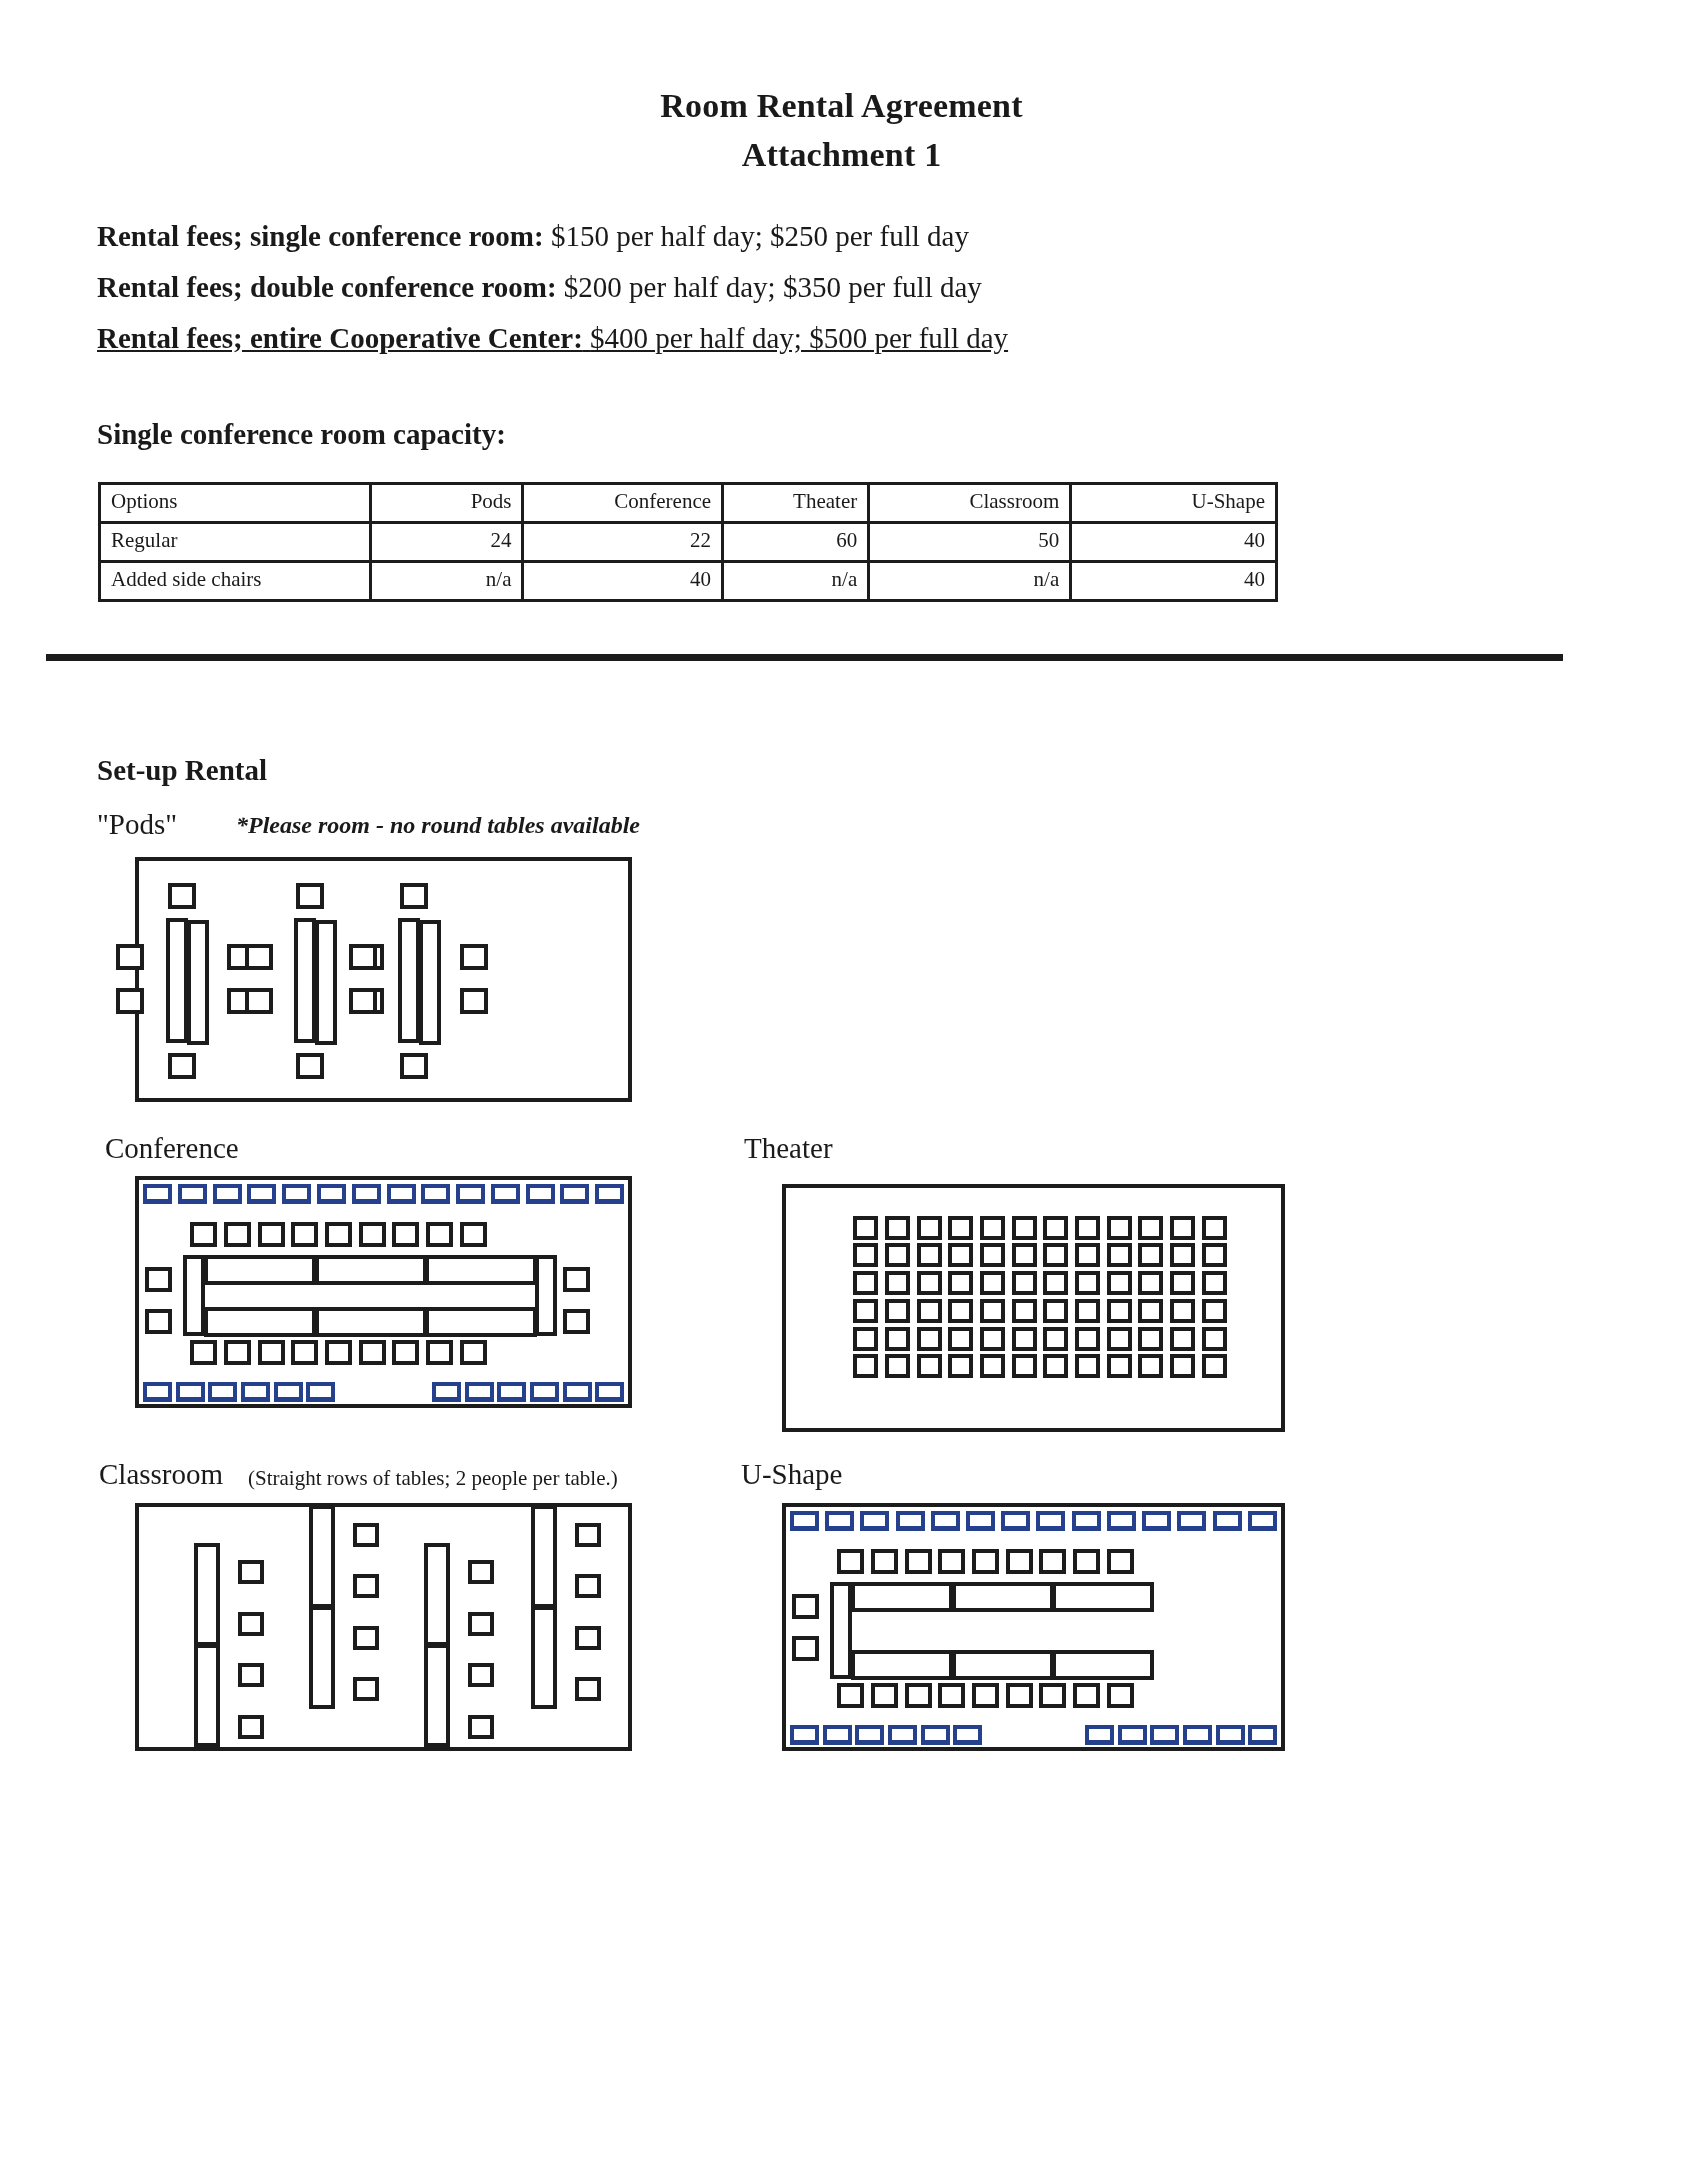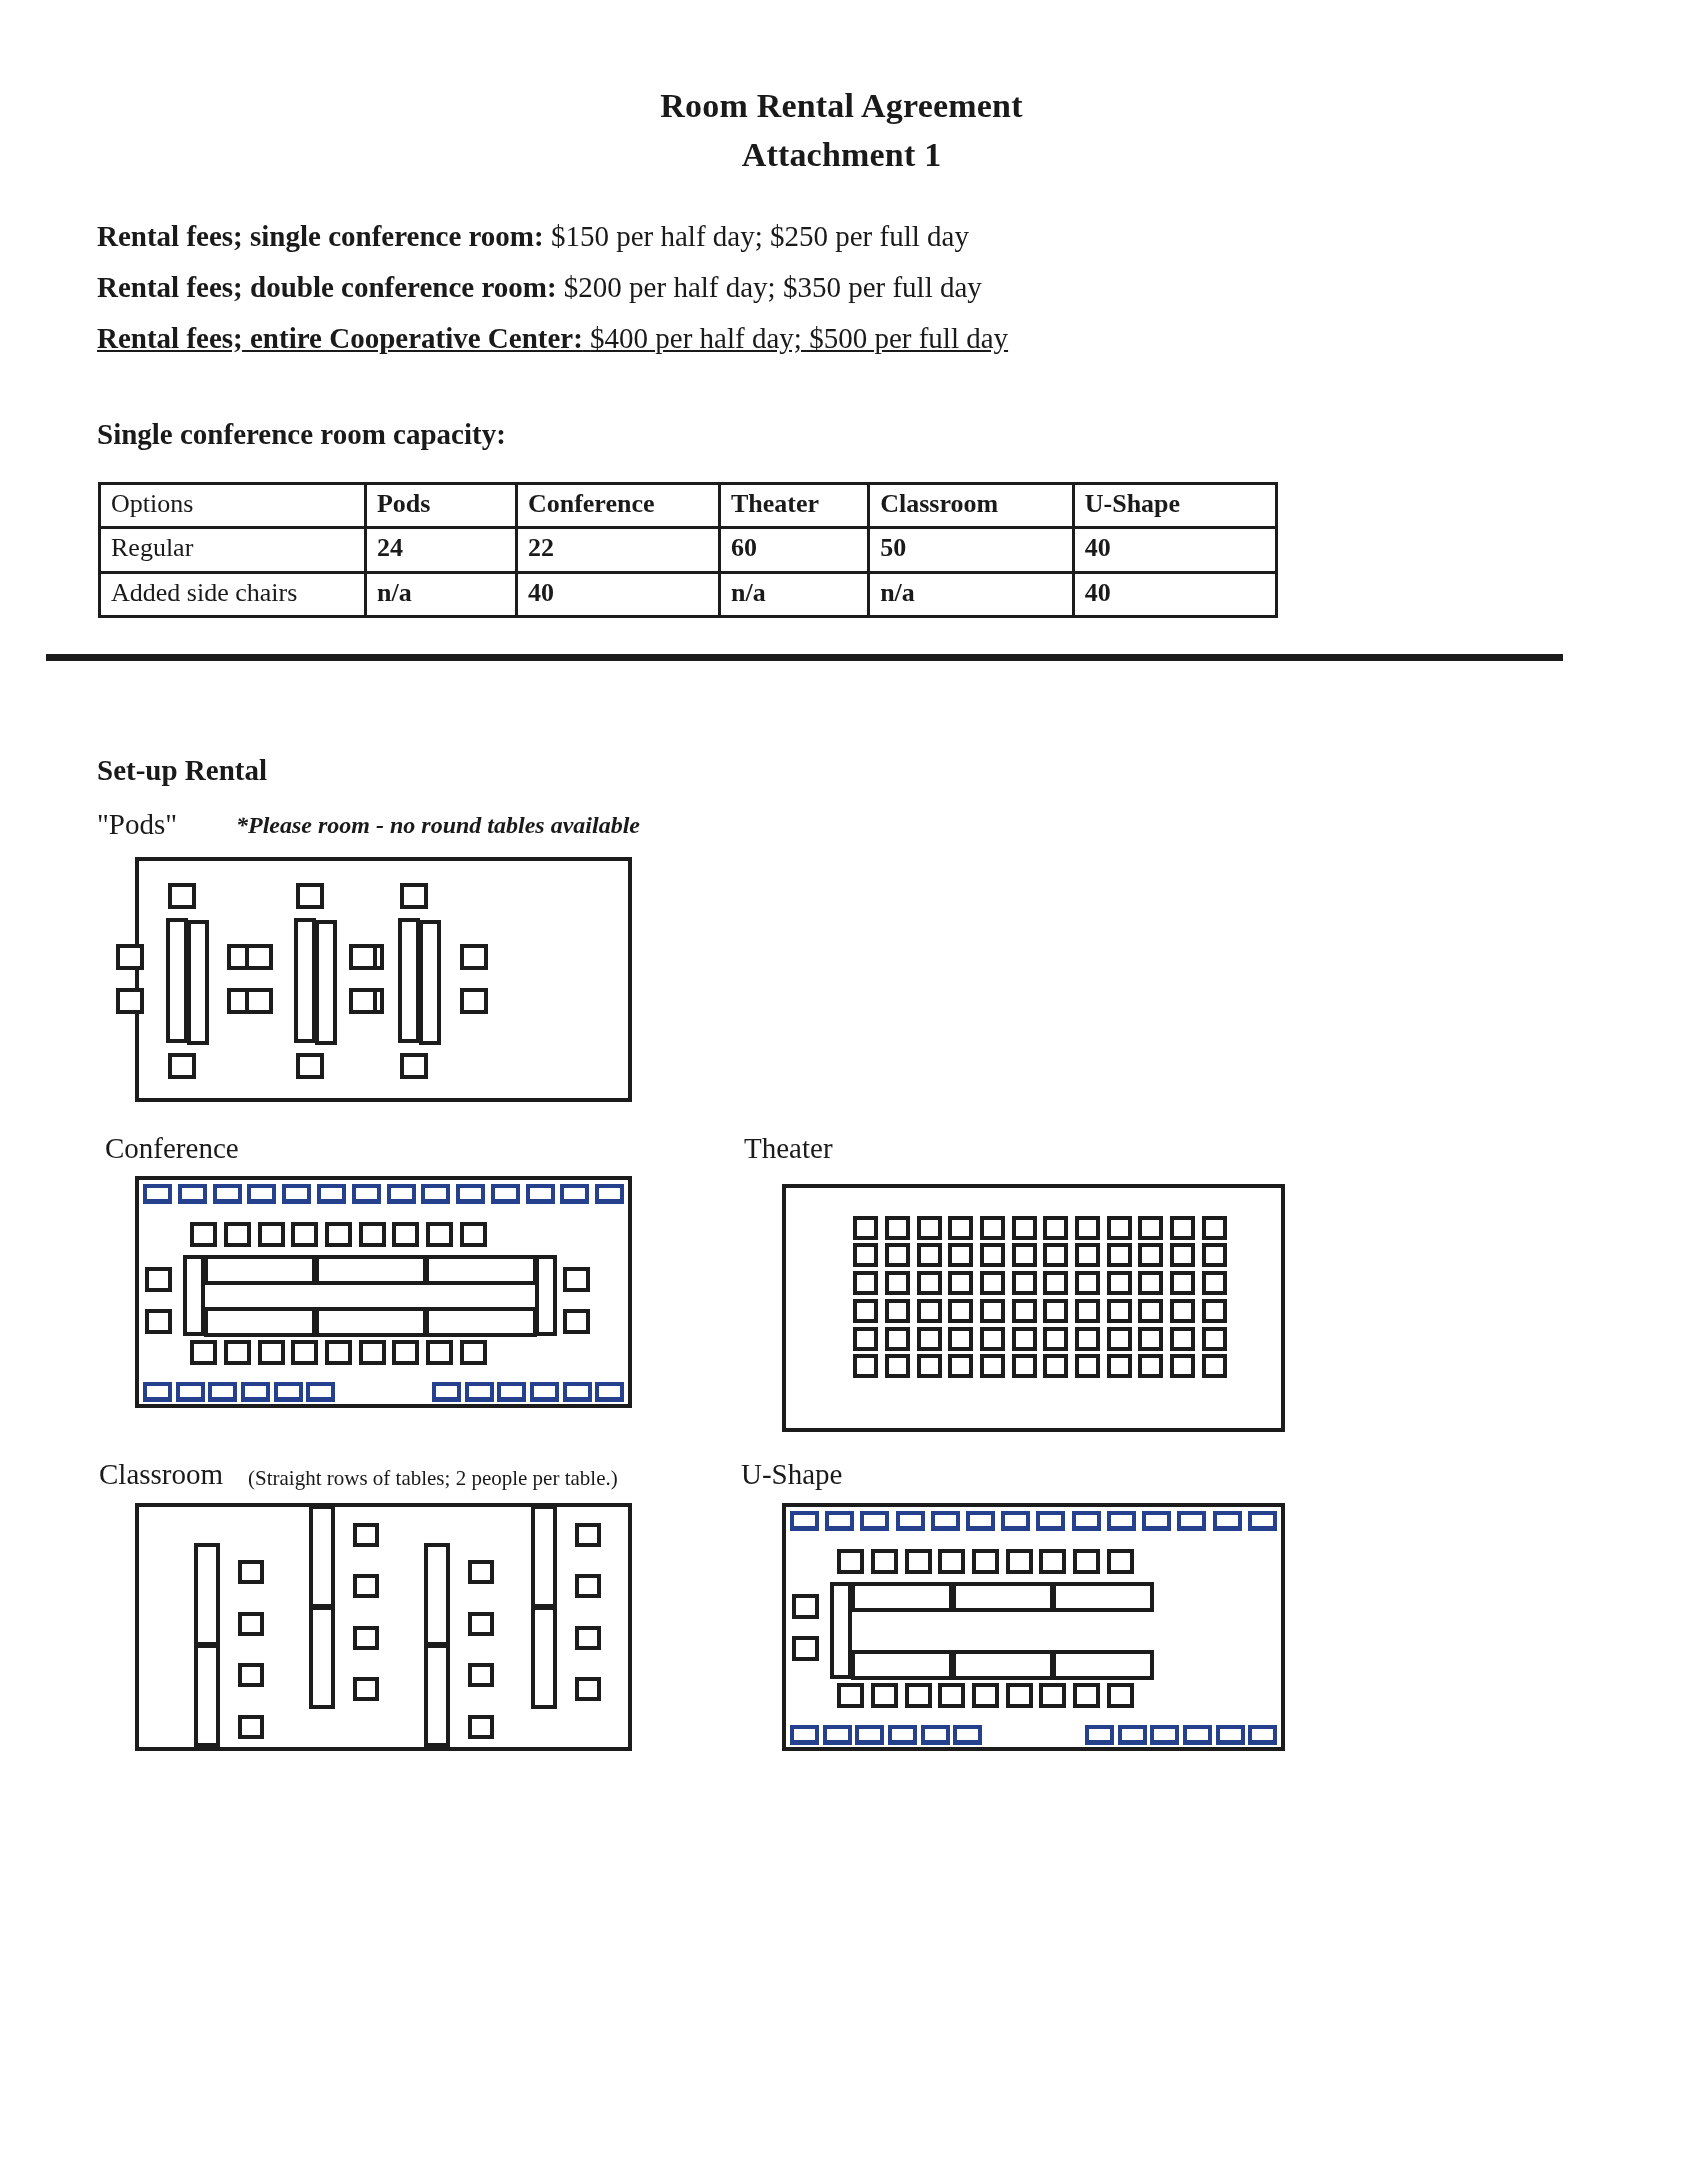--- a/index.html
+++ b/index.html
@@ -56,32 +56,32 @@
   
   .cap-table-wrap {
     position: absolute;
     left: 98px;
     top: 482px;
     width: 1180px;
   }
   table.cap-table {
     border-collapse: collapse;
     width: 100%;
-    font-size: 26px;
+    font-size: 21px;
   }
   table.cap-table th,
   table.cap-table td {
     border: 3px solid #1c1c1c;
     padding: 5px 10px 9px 10px;
     font-weight: normal;
     line-height: 1.05;
   }
   table.cap-table th { text-align: left; }
   table.cap-table td.rowhead { text-align: left; }
-  table.cap-table th.num, table.cap-table td.num { text-align: left; font-weight: bold; }
+  table.cap-table th.num, table.cap-table td.num { text-align: right; }
   .col-opt  { width: 297px; }
   .col-pods { width: 153px; }
   .col-conf { width: 198px; }
   .col-thea { width: 139px; }
   .col-clas { width: 203px; }
   .col-ushp { width: 218px; }
 
   
   .divider {
     position: absolute;

